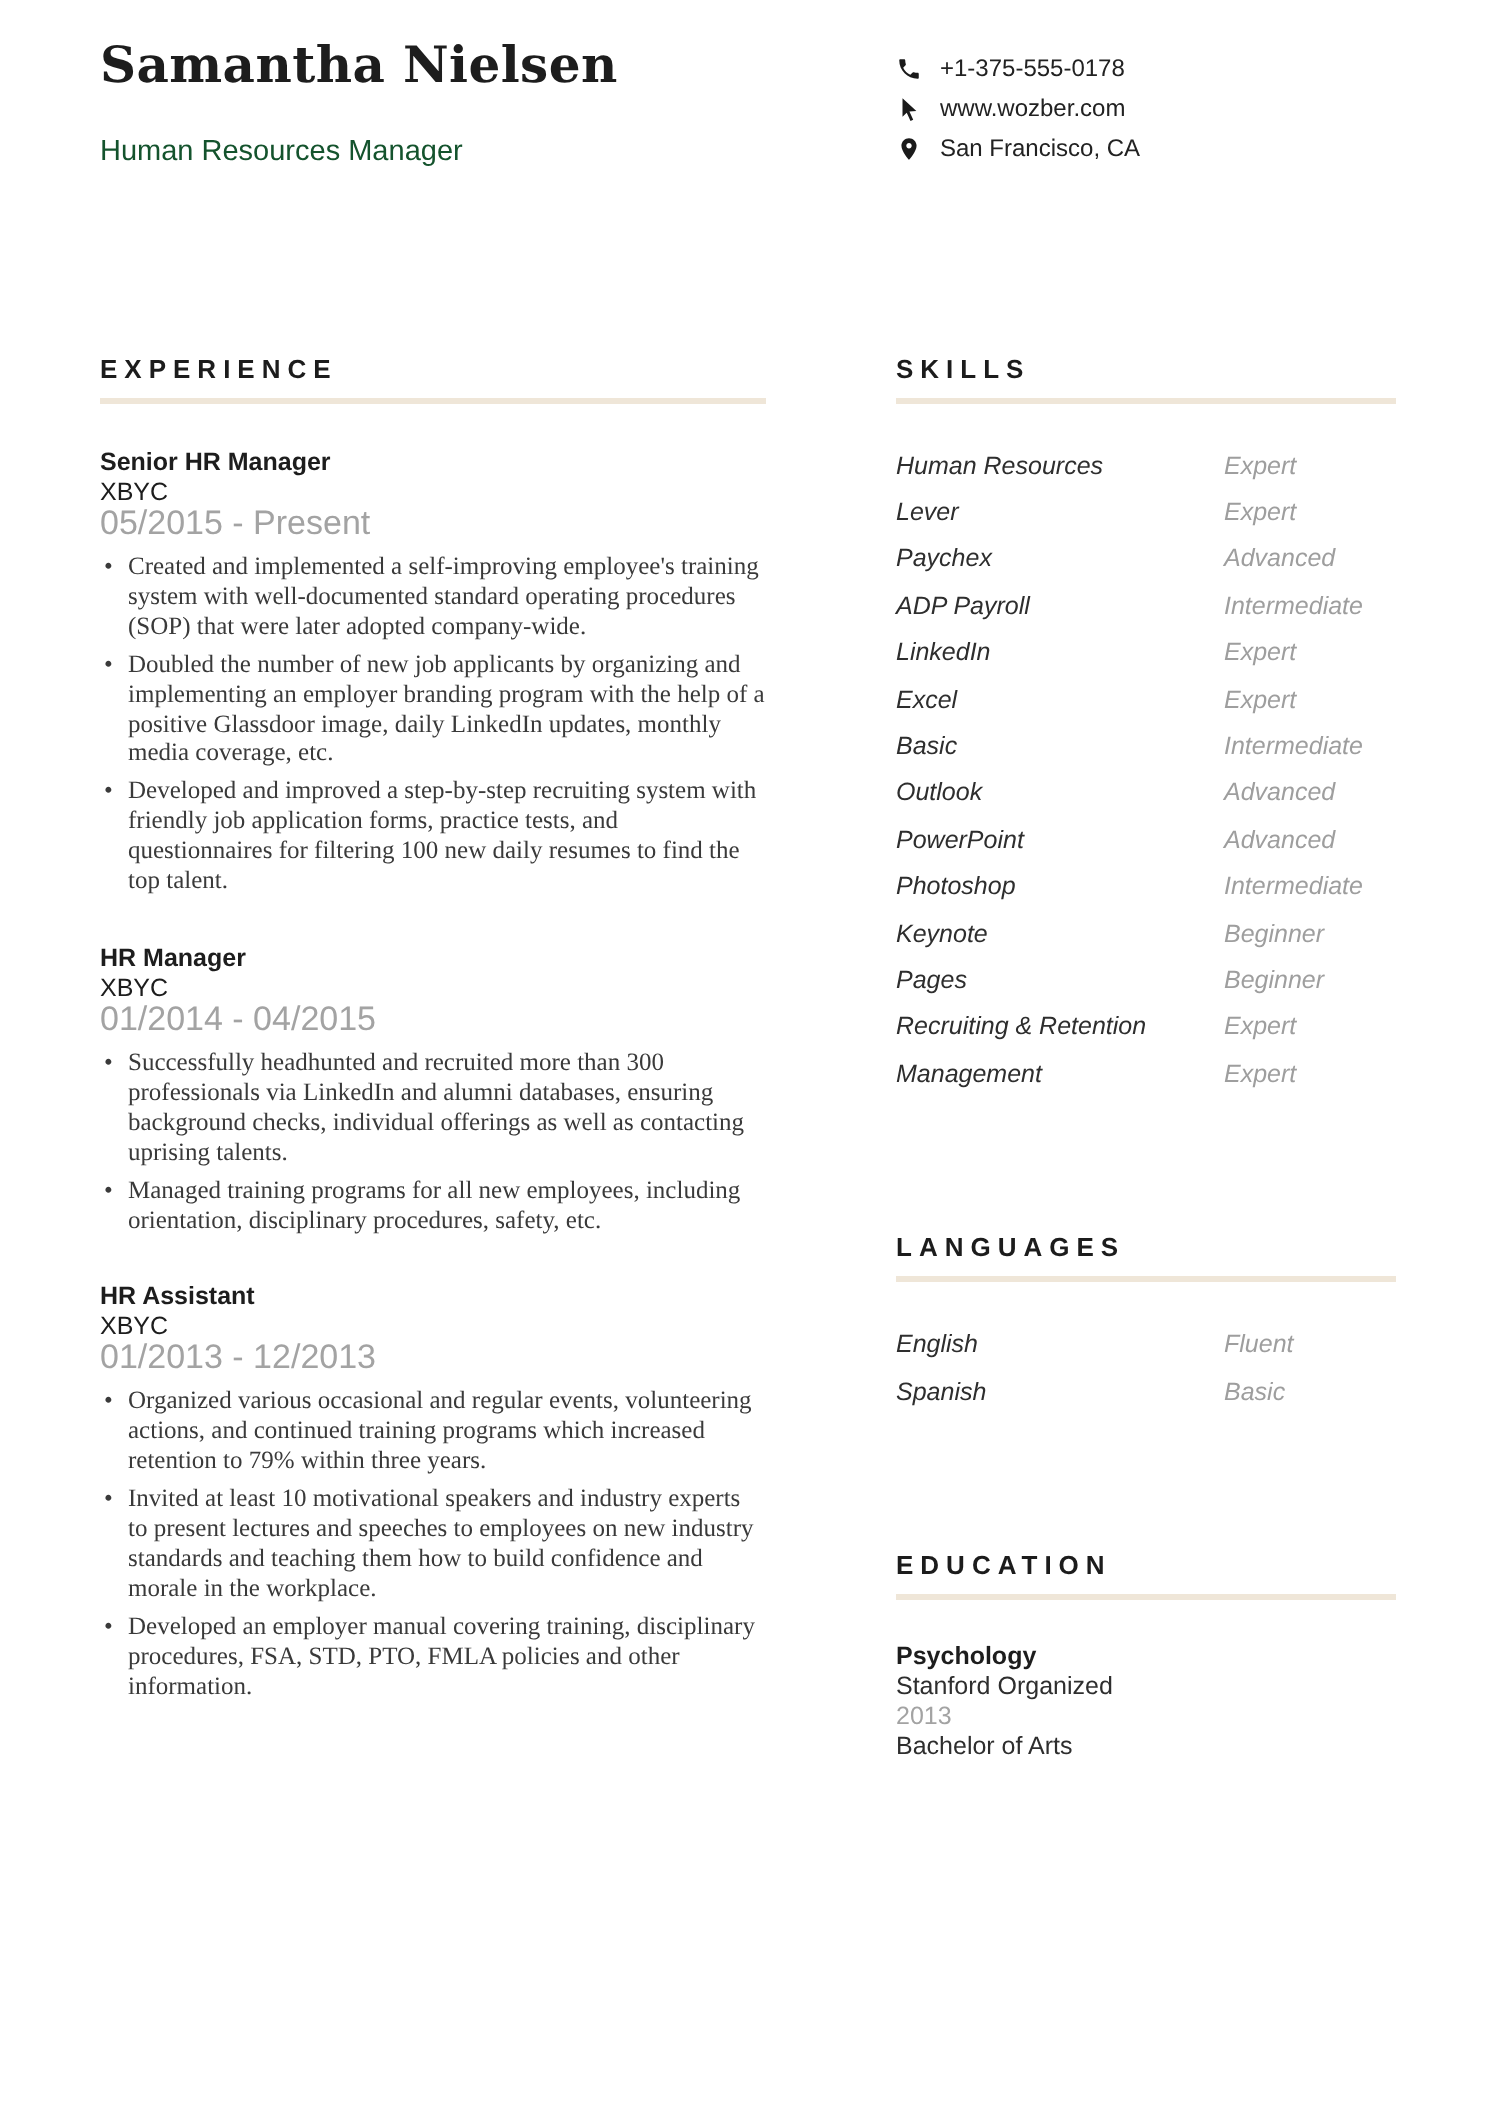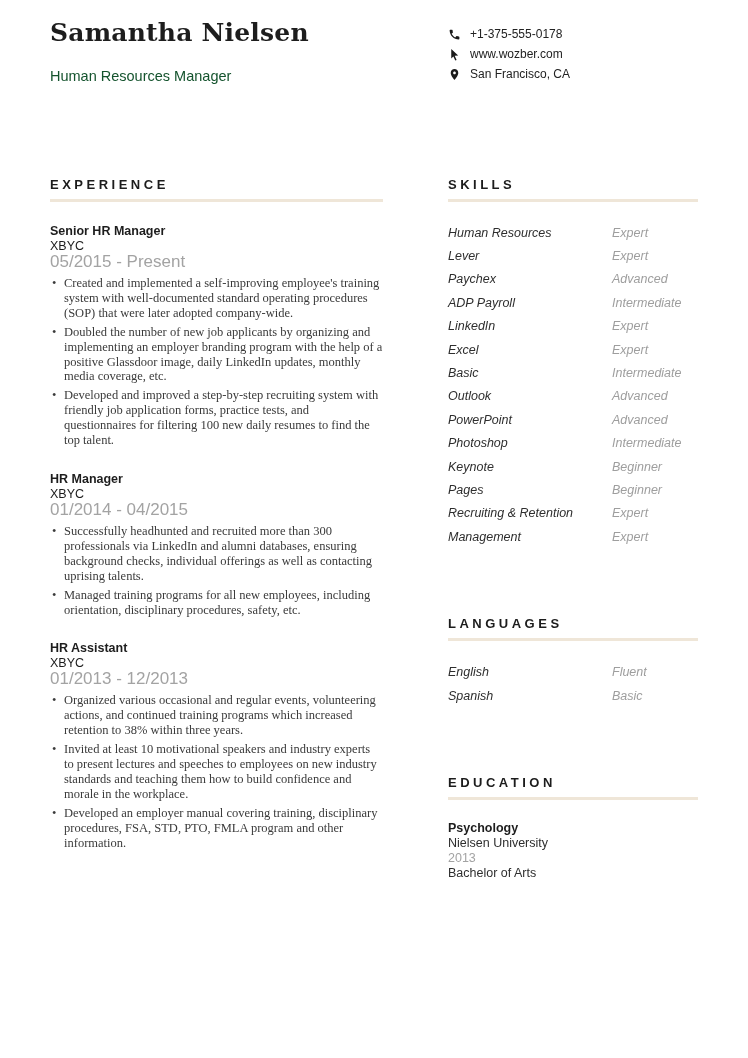--- a/index.html
+++ b/index.html
@@ -192,23 +192,23 @@
               <li>Successfully headhunted and recruited more than 300 professionals via LinkedIn and alumni databases, ensuring background checks, individual offerings as well as contacting uprising talents.</li>
               <li>Managed training programs for all new employees, including orientation, disciplinary procedures, safety, etc.</li>
             </ul>
           </div>
 
           <div class="job">
             <div class="job-title">HR Assistant</div>
             <div class="job-company">XBYC</div>
             <div class="job-dates">01/2013 - 12/2013</div>
             <ul class="bullets">
-              <li>Organized various occasional and regular events, volunteering actions, and continued training programs which increased retention to 38% within three years.</li>
+              <li>Organized various occasional and regular events, volunteering actions, and continued training programs which increased retention to 79% within three years.</li>
               <li>Invited at least 10 motivational speakers and industry experts to present lectures and speeches to employees on new industry standards and teaching them how to build confidence and morale in the workplace.</li>
-              <li>Developed an employer manual covering training, disciplinary procedures, FSA, STD, PTO, FMLA program and other information.</li>
+              <li>Developed an employer manual covering training, disciplinary procedures, FSA, STD, PTO, FMLA policies and other information.</li>
             </ul>
           </div>
 
         </div>
       </div>
     </div>
 
     <div class="col-right">
 
       <div class="section">
@@ -287,21 +287,21 @@
               <span class="rated-level">Basic</span>
             </div>
         </div>
       </div>
 
       <div class="section">
         <div class="section-heading">EDUCATION</div>
         <div class="rule"></div>
         <div class="edu">
           <div class="edu-line edu-field">Psychology</div>
-          <div class="edu-line edu-school">Nielsen University</div>
+          <div class="edu-line edu-school">Stanford Organized</div>
           <div class="edu-line edu-year">2013</div>
           <div class="edu-line edu-degree">Bachelor of Arts</div>
         </div>
       </div>
 
     </div>
   </div>
 </div>
 
 </body></html>

